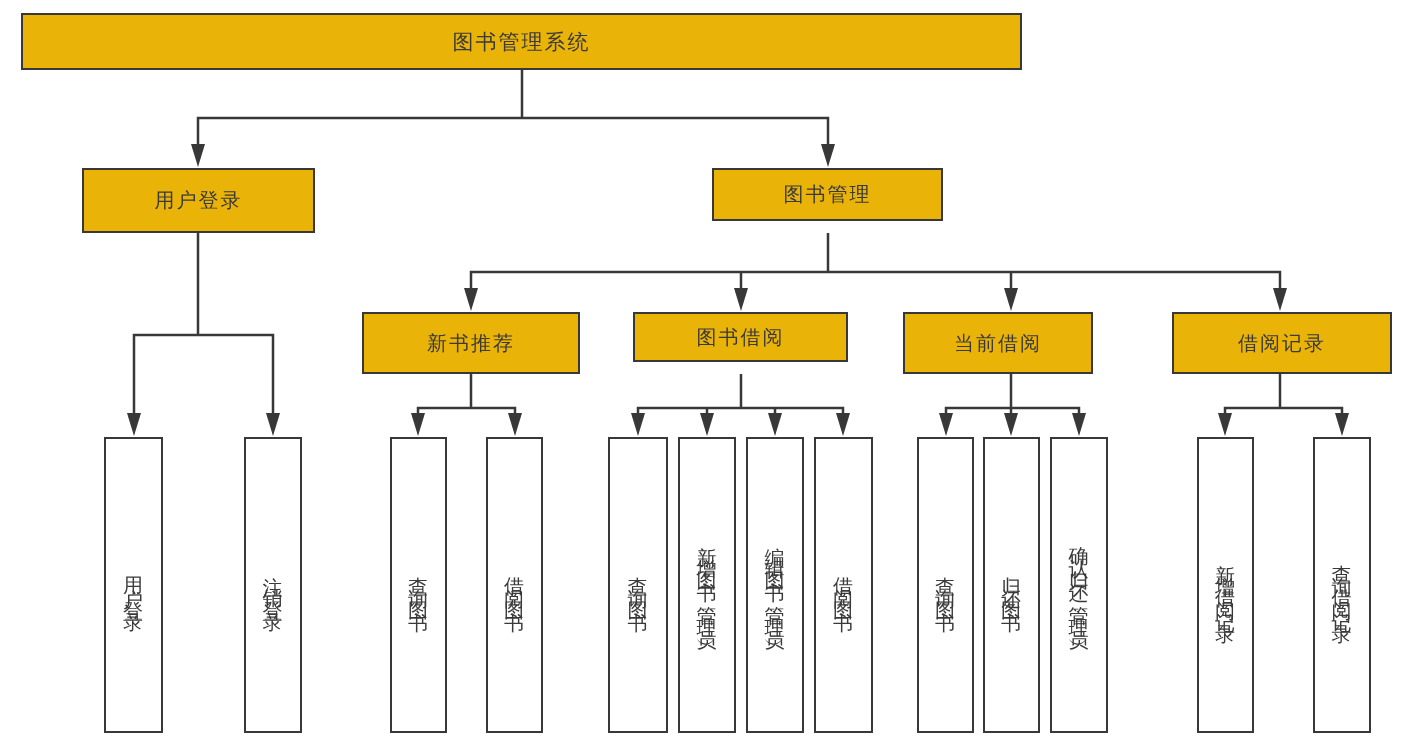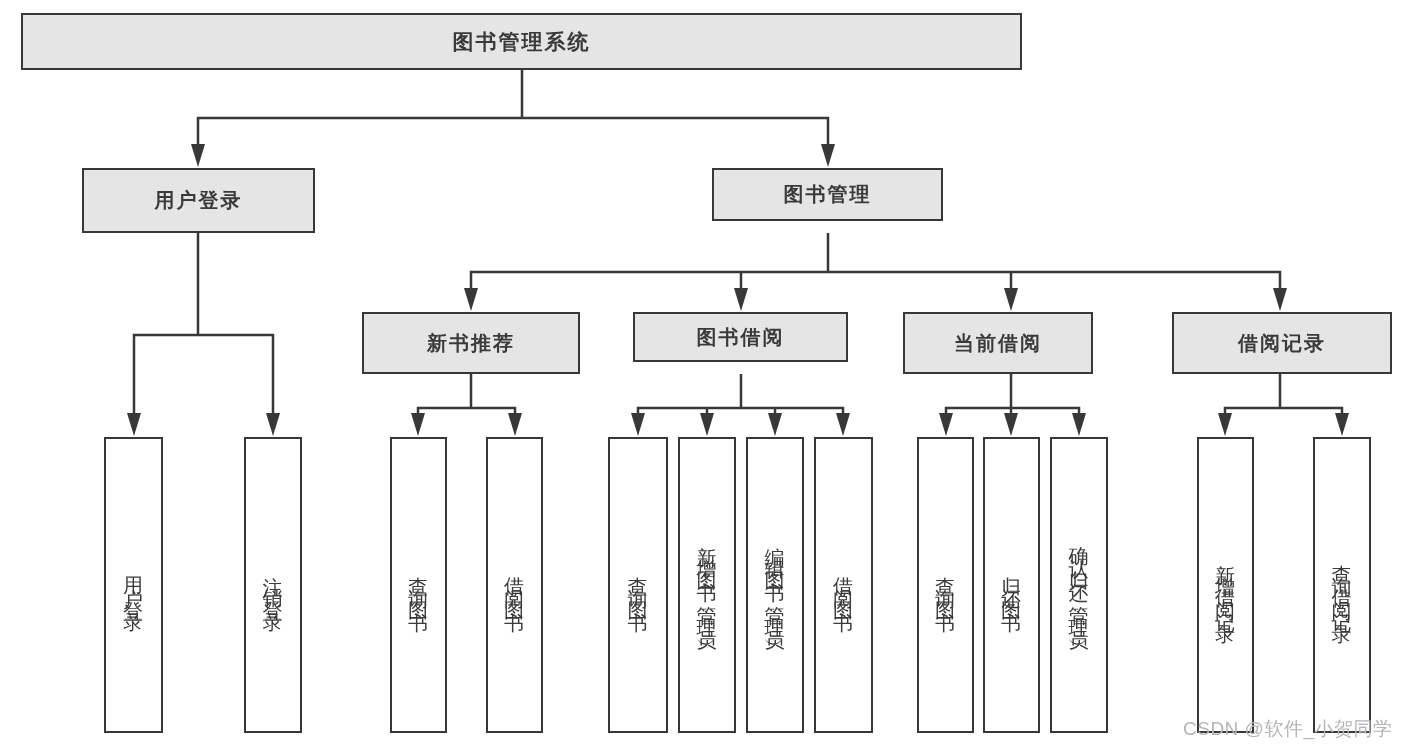--- a/index.html
+++ b/index.html
@@ -15,28 +15,27 @@
   .connector-layer {
     position: absolute;
     left: 0; top: 0;
     width: 1405px; height: 747px;
     pointer-events: none;
   }
   .hbox {
     position: absolute;
     box-sizing: border-box;
     border: 2.5px solid #383838;
-    background: #e5e5e5;
+    background: #eab308;
     display: flex;
     align-items: center;
     justify-content: center;
     font-size: 20px;
     letter-spacing: 2px;
     white-space: nowrap;
-    font-weight: bold;
   }
   .root-box { font-size: 21px; }
   .vbox {
     position: absolute;
     box-sizing: border-box;
     border: 2.5px solid #383838;
     background: #ffffff;
     display: flex;
     align-items: center;
     justify-content: center;
@@ -149,15 +148,14 @@
     <span class="vlabel">确认归还（管理员）</span>
   </div>
 
   <div class="vbox" style="left:1197px; top:437px; width:57px; height:296px;">
     <span class="vlabel">新增借阅记录</span>
   </div>
   <div class="vbox" style="left:1313px; top:437px; width:58px; height:296px;">
     <span class="vlabel">查询借阅记录</span>
   </div>
 
-  <div class="watermark">CSDN @软件_小贺同学</div>
 
 </div>
 
 </body></html>

